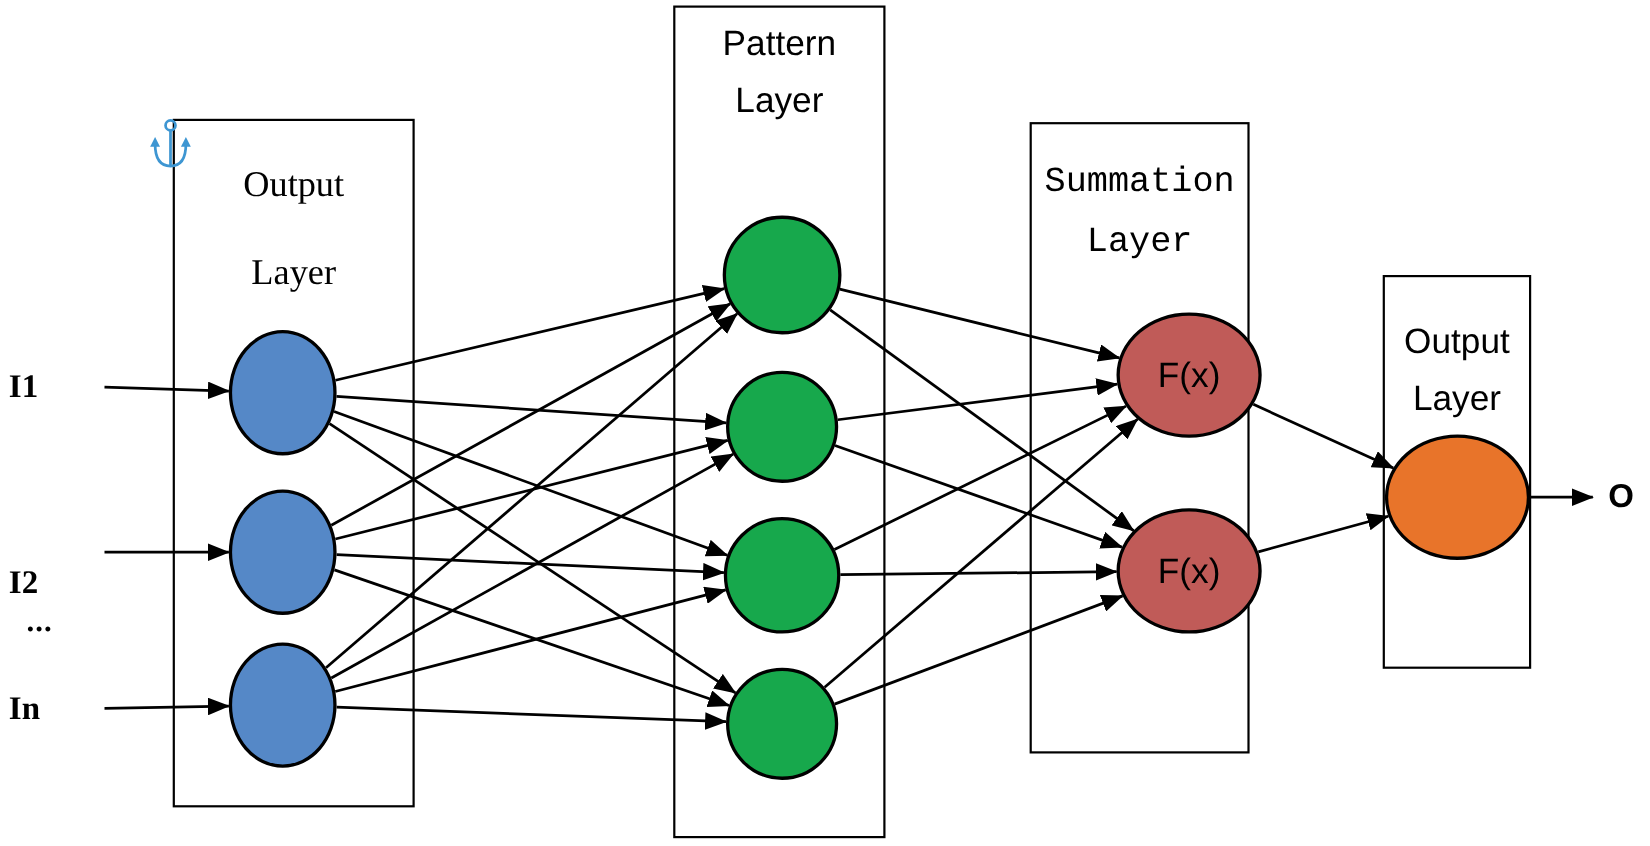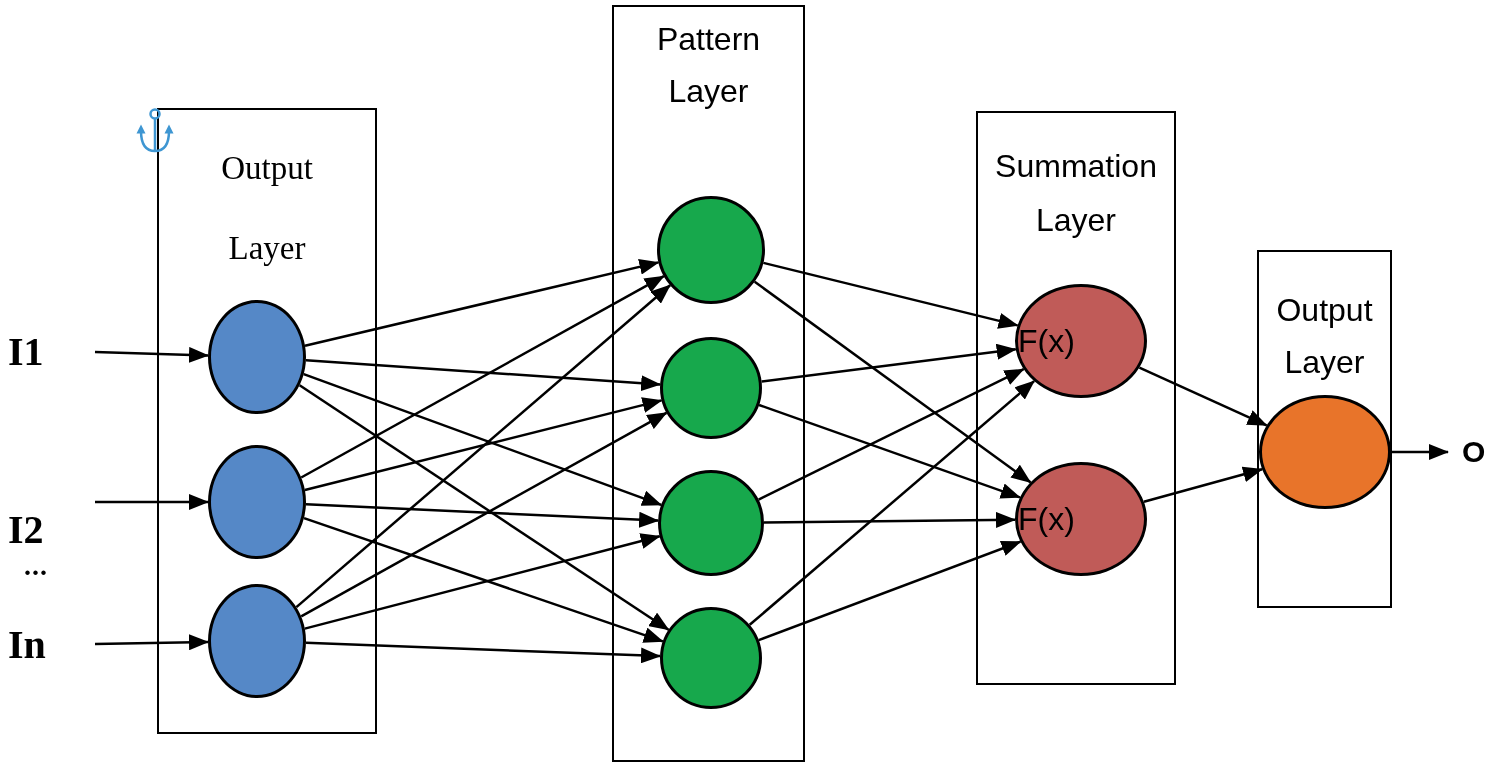--- a/index.html
+++ b/index.html
@@ -13,41 +13,41 @@
     color: #000;
   }
   .layer-box {
     position: absolute;
     border: 2px solid #000;
     background: transparent;
     box-sizing: border-box;
   }
   #box-input     { left: 157px; top: 108px; width: 220px; height: 626px; }
   #box-pattern   { left: 612px; top:   5px; width: 193px; height: 757px; }
-  #box-summation { left: 976px; top: 111px; width: 200px; height: 574px; }
+  #box-summation { left: 936px; top: 111px; width: 200px; height: 574px; font-family: Liberation Mono, monospace; }
   #box-output    { left:1257px; top: 250px; width: 135px; height: 358px; }
 
   .layer-title { text-align: center; font-size: 32px; }
   .layer-title div { white-space: nowrap; }
   #box-input .layer-title {
     font-family: "Liberation Serif", serif;
     font-size: 33px; padding-top: 18px; line-height: 80px;
   }
   #box-pattern   .layer-title { padding-top:  6px; line-height: 52px; }
   #box-summation .layer-title { padding-top: 26px; line-height: 54px; }
   #box-output    .layer-title { padding-top: 32px; line-height: 52px; }
 
   .node {
     position: absolute;
     border: 3px solid #000;
     border-radius: 50%;
     box-sizing: border-box;
     display: flex;
     align-items: center;
-    justify-content: flex-start;
+    justify-content: center;
     font-size: 32px;
   }
   
   #node-in1 { left: 208px; top: 300px; width:  98px; height: 114px; }
   #node-in2 { left: 208px; top: 445px; width:  98px; height: 114px; }
   #node-in3 { left: 208px; top: 584px; width:  98px; height: 114px; }
   
   #node-pat1 { left: 657px; top: 196px; width: 108px; height: 108px; }
   #node-pat2 { left: 660px; top: 337px; width: 102px; height: 102px; }
   #node-pat3 { left: 658px; top: 470px; width: 106px; height: 106px; }
@@ -55,21 +55,21 @@
   
   #node-sum1 { left: 1015px; top: 284px; width: 132px; height: 114px; }
   #node-sum2 { left: 1015px; top: 462px; width: 132px; height: 114px; }
   
   #node-out1 { left: 1259px; top: 395px; width: 132px; height: 114px; }
 
   .io-label {
     position: absolute;
     font-family: "Liberation Serif", serif;
     font-weight: bold;
-    font-size: 40px;
+    font-size: 30px;
     line-height: 40px;
   }
   #label-i1 { left:  8px; top: 332px; }
   #label-i2 { left:  8px; top: 510px; }
   #label-el { left: 24px; top: 551px; font-size: 28px; line-height: 30px; letter-spacing: 1px; }
   #label-in { left:  8px; top: 625px; text-align: center; }
   #label-o  {
     left: 1462px; top: 432px;
     font-family: "Liberation Sans", sans-serif;
     font-weight: bold; font-size: 30px; line-height: 40px;

